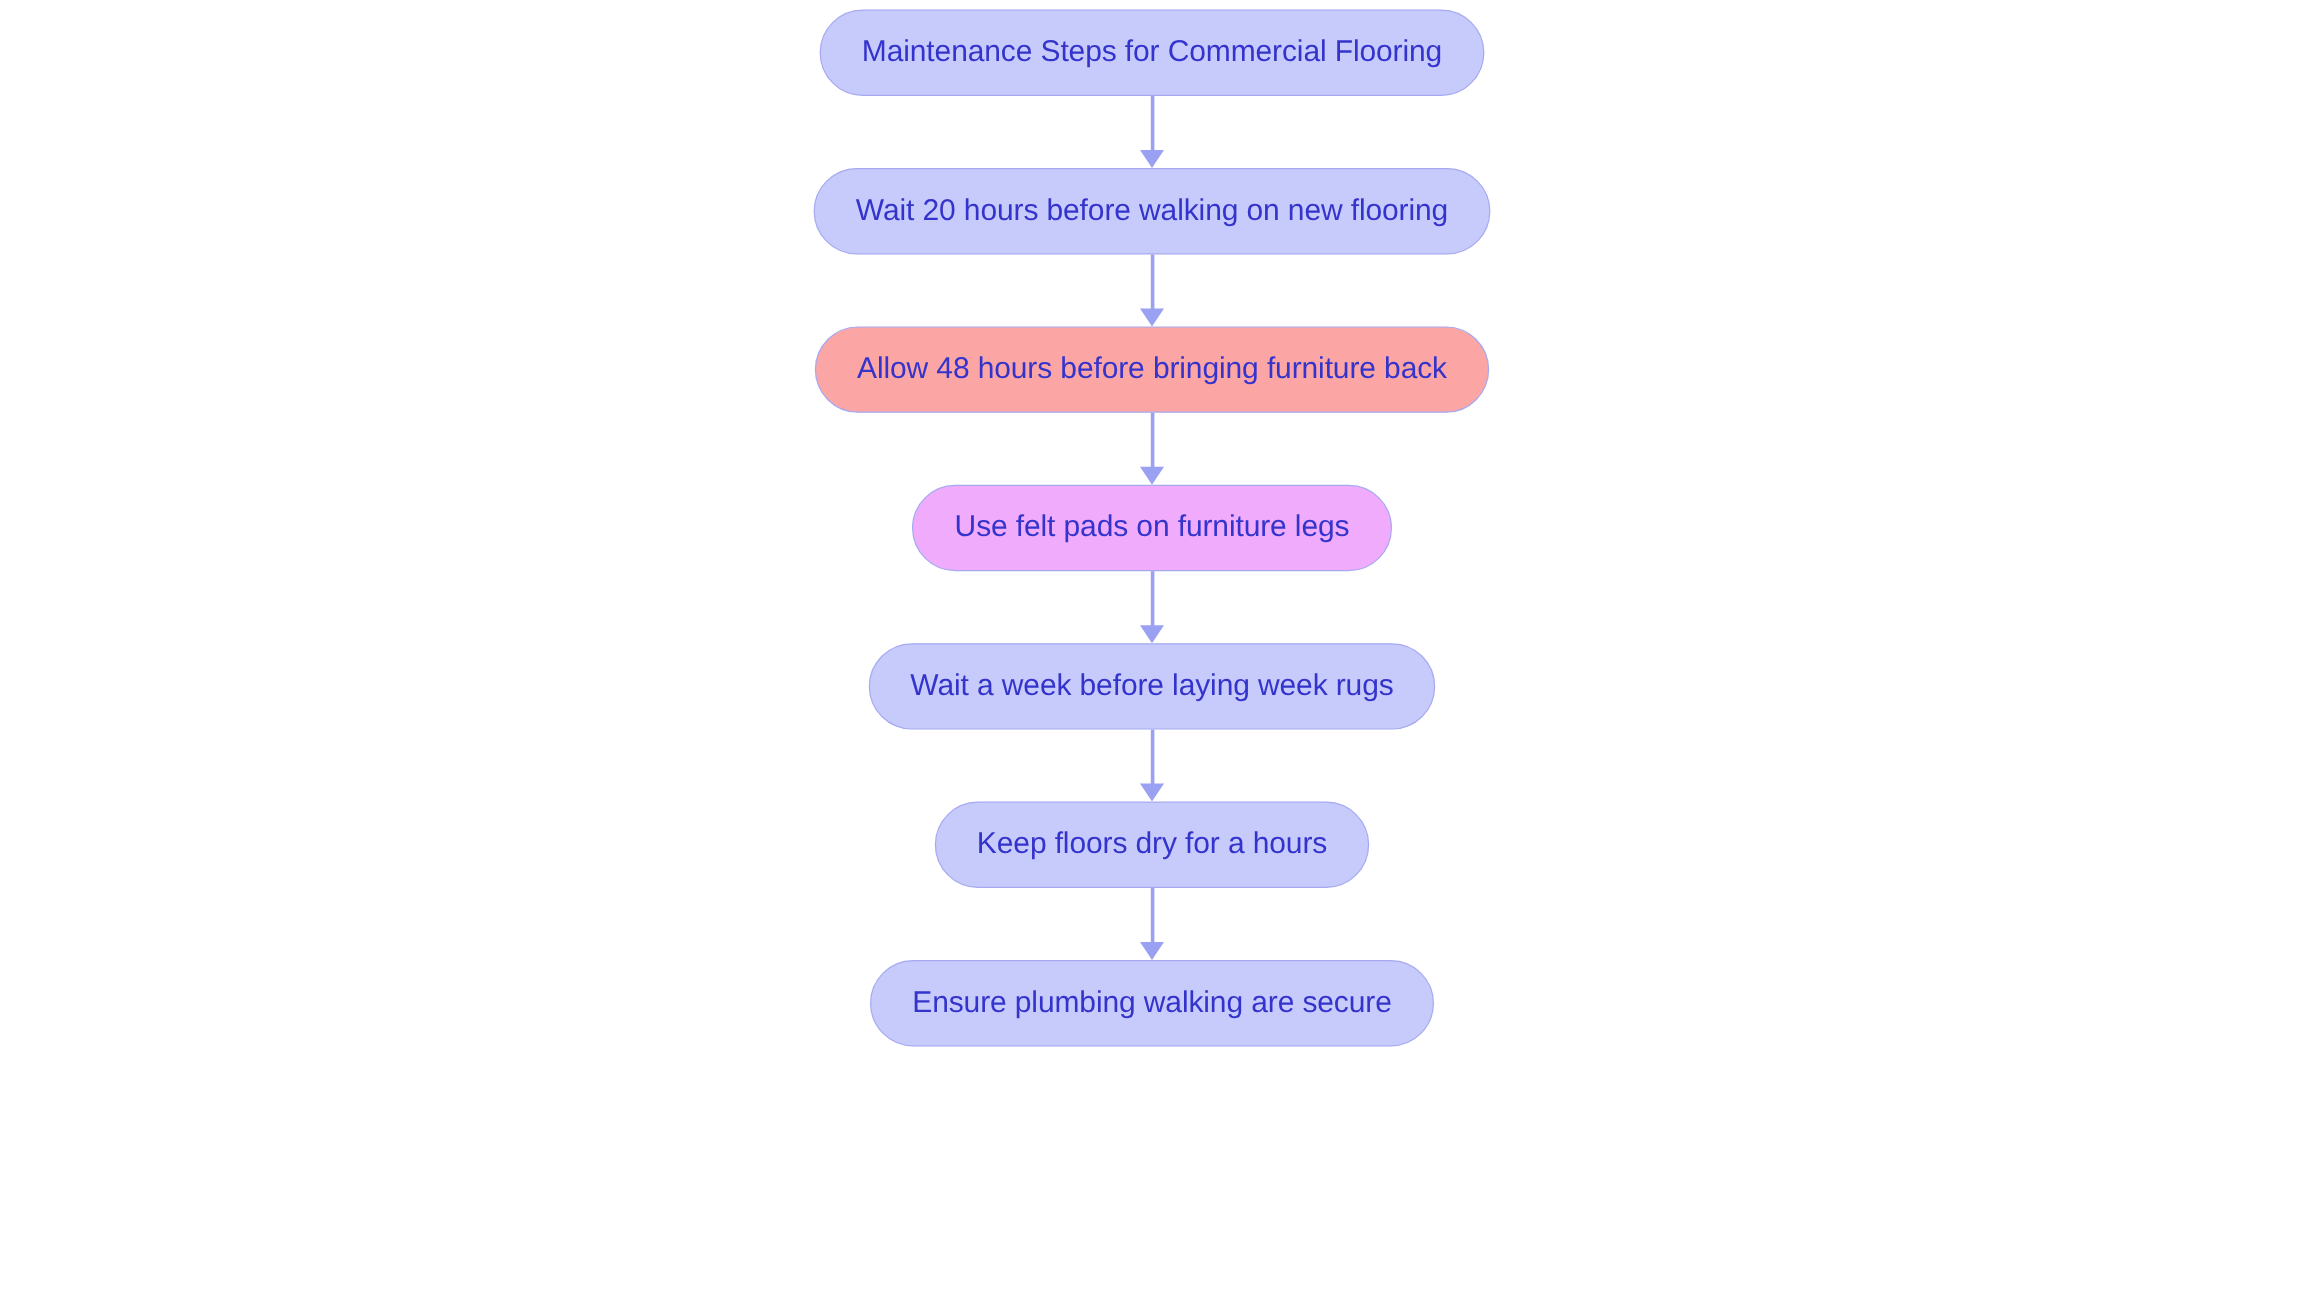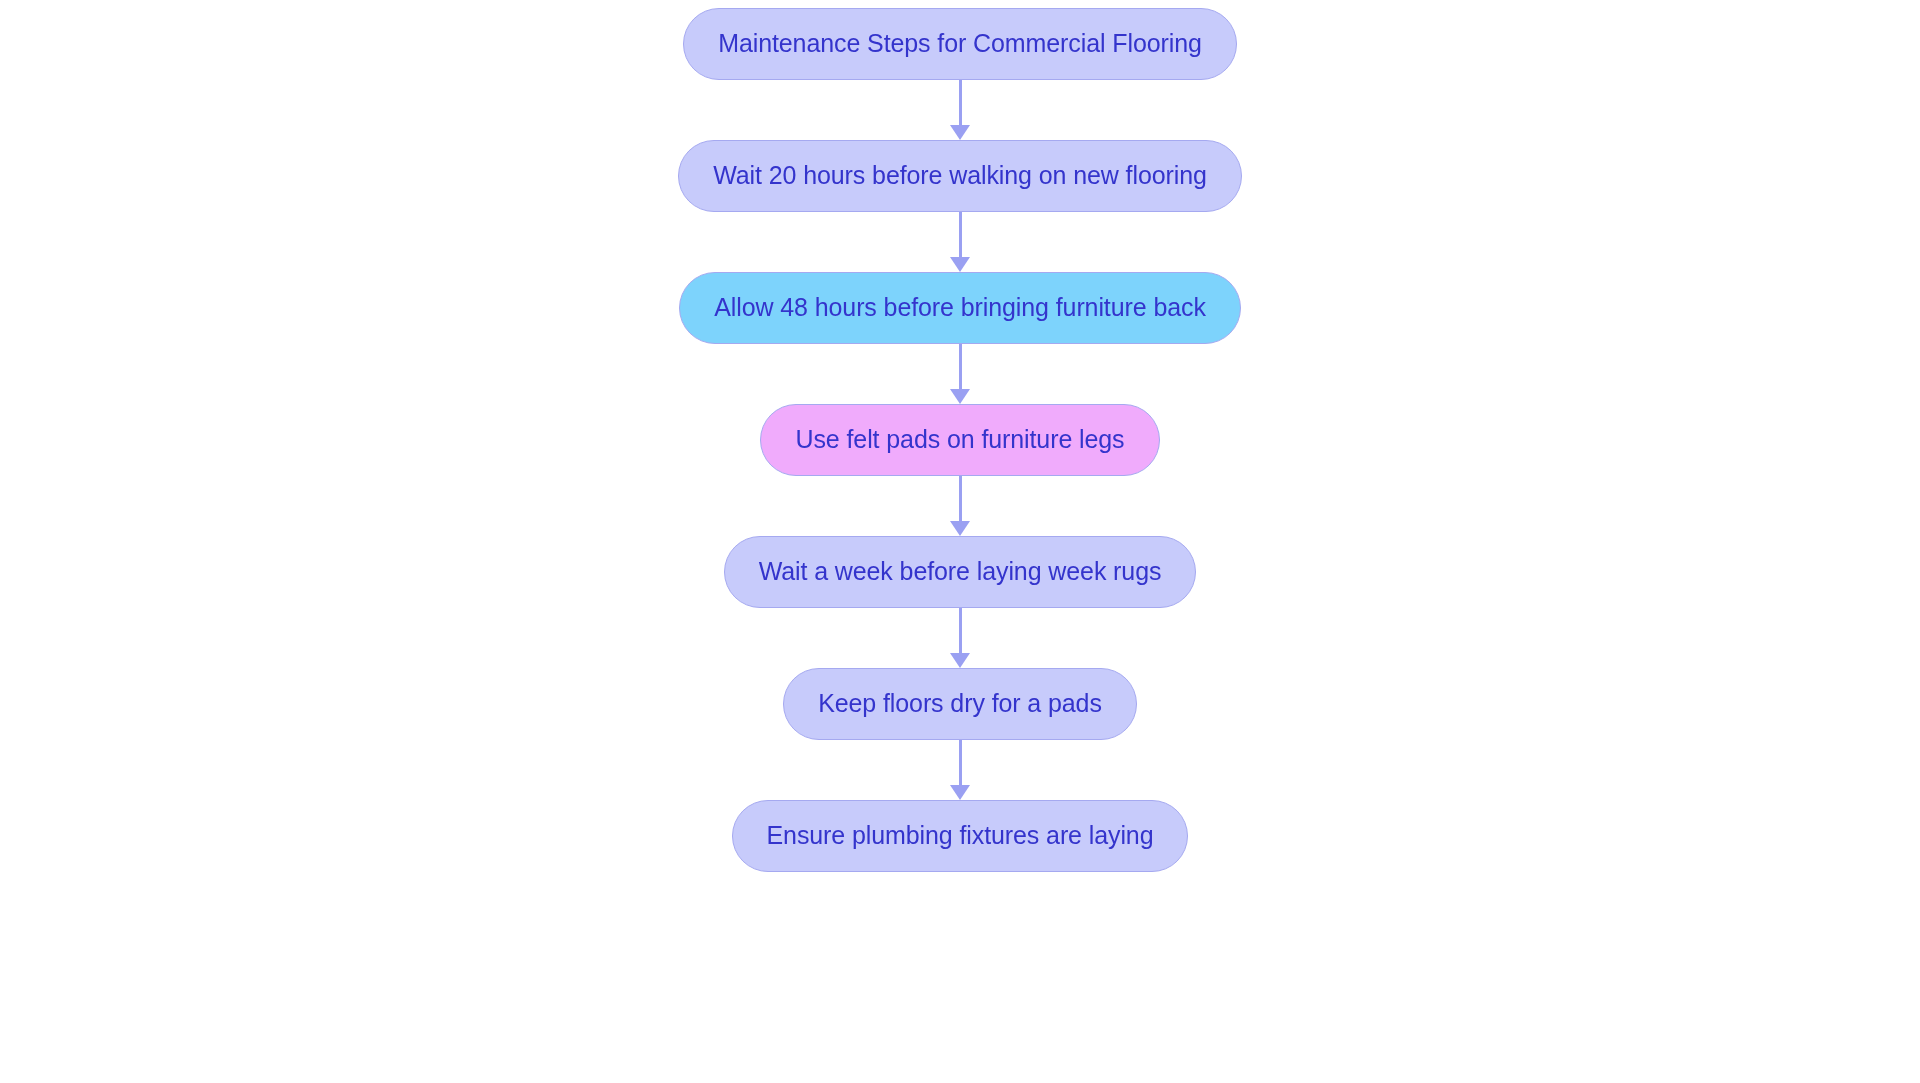--- a/index.html
+++ b/index.html
@@ -108,21 +108,21 @@
 
     <div class="node node-2" style="background: rgb(199, 203, 251); border-color: rgb(165, 169, 240); color: rgb(52, 52, 204);">
       <span class="node-label">Wait 20 hours before walking on new flooring</span>
     </div>
 
     <div class="connector gap-2">
       <div class="stem" style="background: rgb(154, 160, 242);"></div>
       <div class="head" style="border-top-color: rgb(154, 160, 242);"></div>
     </div>
 
-    <div class="node node-3" style="background: #7dd3fc; border-color: rgb(165, 169, 240); color: rgb(52, 52, 204);">
+    <div class="node node-3" style="background: #fca5a5; border-color: rgb(165, 169, 240); color: rgb(52, 52, 204);">
       <span class="node-label">Allow 48 hours before bringing furniture back</span>
     </div>
 
     <div class="connector gap-3">
       <div class="stem" style="background: rgb(154, 160, 242);"></div>
       <div class="head" style="border-top-color: rgb(154, 160, 242);"></div>
     </div>
 
     <div class="node node-4" style="background: #f0abfc; border-color: rgb(165, 169, 240); color: rgb(52, 52, 204);">
       <span class="node-label">Use felt pads on furniture legs</span>
@@ -136,26 +136,26 @@
     <div class="node node-5" style="background: rgb(199, 203, 251); border-color: rgb(165, 169, 240); color: rgb(52, 52, 204);">
       <span class="node-label">Wait a week before laying week rugs</span>
     </div>
 
     <div class="connector gap-5">
       <div class="stem" style="background: rgb(154, 160, 242);"></div>
       <div class="head" style="border-top-color: rgb(154, 160, 242);"></div>
     </div>
 
     <div class="node node-6" style="background: rgb(199, 203, 251); border-color: rgb(165, 169, 240); color: rgb(52, 52, 204);">
-      <span class="node-label">Keep floors dry for a pads</span>
+      <span class="node-label">Keep floors dry for a hours</span>
     </div>
 
     <div class="connector gap-6">
       <div class="stem" style="background: rgb(154, 160, 242);"></div>
       <div class="head" style="border-top-color: rgb(154, 160, 242);"></div>
     </div>
 
     <div class="node node-7" style="background: rgb(199, 203, 251); border-color: rgb(165, 169, 240); color: rgb(52, 52, 204);">
-      <span class="node-label">Ensure plumbing fixtures are laying</span>
+      <span class="node-label">Ensure plumbing walking are secure</span>
     </div>
 
   </div>
 </div>
 
 </body></html>

